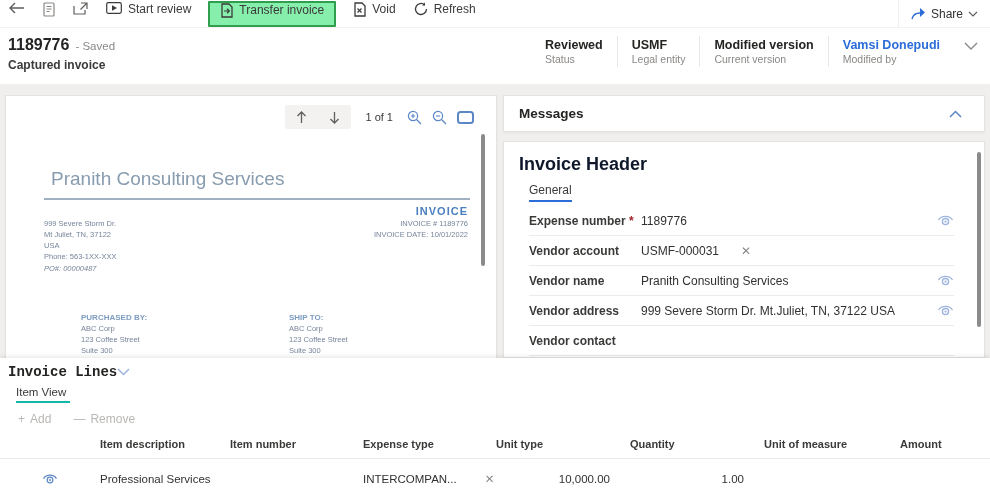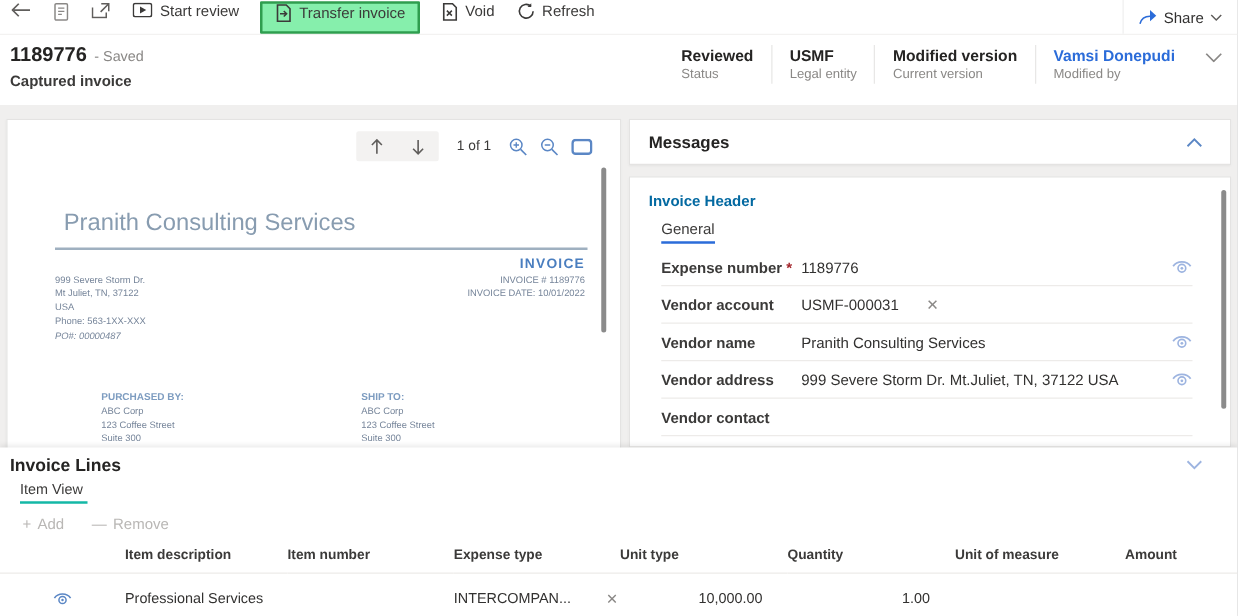--- a/index.html
+++ b/index.html
@@ -72,39 +72,39 @@
   .doc-meta{ position:absolute; right:28px; top:88px; text-align:right; }
   .doc-po{ position:absolute; left:38px; top:133px;font-style:italic; }
   .doc-block-title{ font-size:8px; font-weight:bold; color:#7d9cc0; margin-bottom:1px; }
   .doc-purchased{ position:absolute; left:75px; top:183px; }
   .doc-shipto{ position:absolute; left:283px; top:183px; }
   .pv-scrollbar{ position:absolute; right:11px; top:38px; width:4px; height:132px;
     background:#8b8b8b; border-radius:2px; }
   .hdr-scrollbar{ position:absolute; right:3px; top:10px; width:4px; height:175px;
     background:#8b8b8b; border-radius:2px; }
   
-  .ih-title{ font-size:12px; font-weight:bold; color:#0369a1; padding:12px 0 0 15px; }
+  .ih-title{ font-size:18px; font-weight:bold; color:#0f172a; padding:12px 0 0 15px; }
   .ih-tab{ display:inline-block; margin:8px 0 0 25px; font-size:12px; color:#3b3a39;
     padding-bottom:3px; border-bottom:2px solid #2b6cd9; cursor:pointer; }
   .fields{ margin-top:4px; }
   .field-row{
     display:flex; align-items:center; height:30px; margin:0 30px 0 25px;
     border-bottom:1px solid #edebe9;
   }
   .field-label{ width:112px; font-size:12px; font-weight:bold; color:#3b3a39; flex:none; }
   .req{ color:#a4262c; }
   .field-value{ font-size:12px; color:#323130; }
   .clear-x{ color:#8a8886; font-size:12px; margin-left:22px; cursor:pointer; }
   .field-eye{ margin-left:auto; cursor:pointer; }
   
   .lines-panel{
     position:absolute; left:0; right:0; top:358px; height:135px; background:#fff;
     box-shadow:0 -2px 4px rgba(0,0,0,.08); z-index:5;
   }
-  .lines-head{ display:flex; justify-content:space-between; align-items:center; padding:6px 28px 0 8px; }
+  .lines-head{ display:flex; align-items:center; padding:6px 28px 0 8px;font-family:Liberation Mono, monospace; }
   .lines-title{ font-size:14px; font-weight:bold; color:#252423; }
   .lines-tab{ display:inline-block; margin:6px 0 0 16px; font-size:11.5px; color:#3b3a39;
     padding:0 4px 3px 0; border-bottom:2px solid #14b8a6; cursor:pointer; }
   .lines-actions{ display:flex; gap:22px; margin:9px 0 0 18px; color:#b9b7b5; font-size:12px; }
   .la-btn{ display:flex; gap:5px; align-items:center; cursor:pointer; }
   .lines-grid{ display:grid; margin-top:8px;
     grid-template-columns:100px 130px 133px 133px 134px 134px 136px 90px; }
   .col-h{ font-size:11px; font-weight:bold; color:#3b3a39; padding:4px 0 8px 0; border-bottom:1px solid #edebe9; }
   .col-h.num{ }
   .cell{ font-size:11.5px; color:#323130; padding:13px 0 6px 0; display:flex; align-items:center; }

